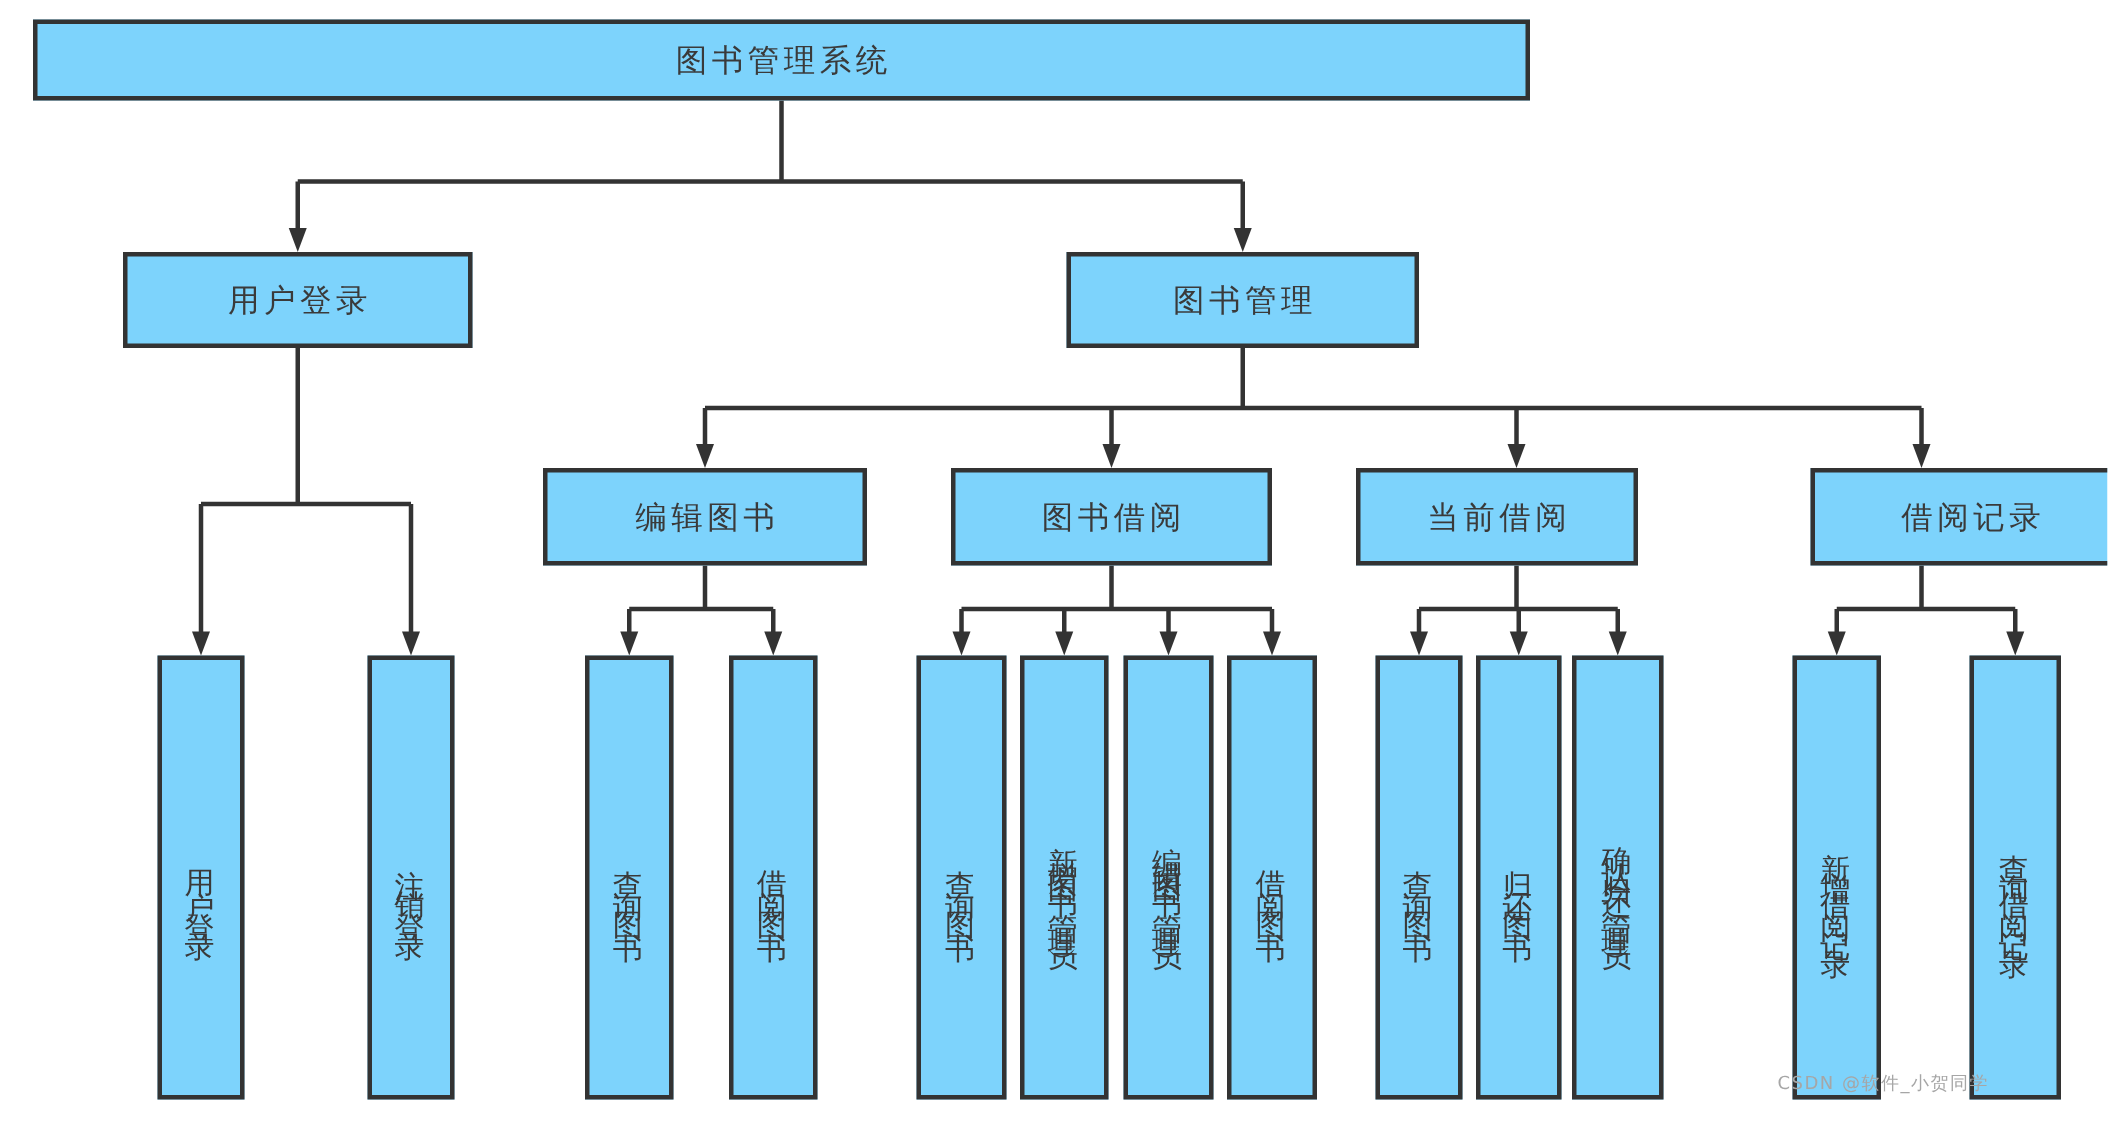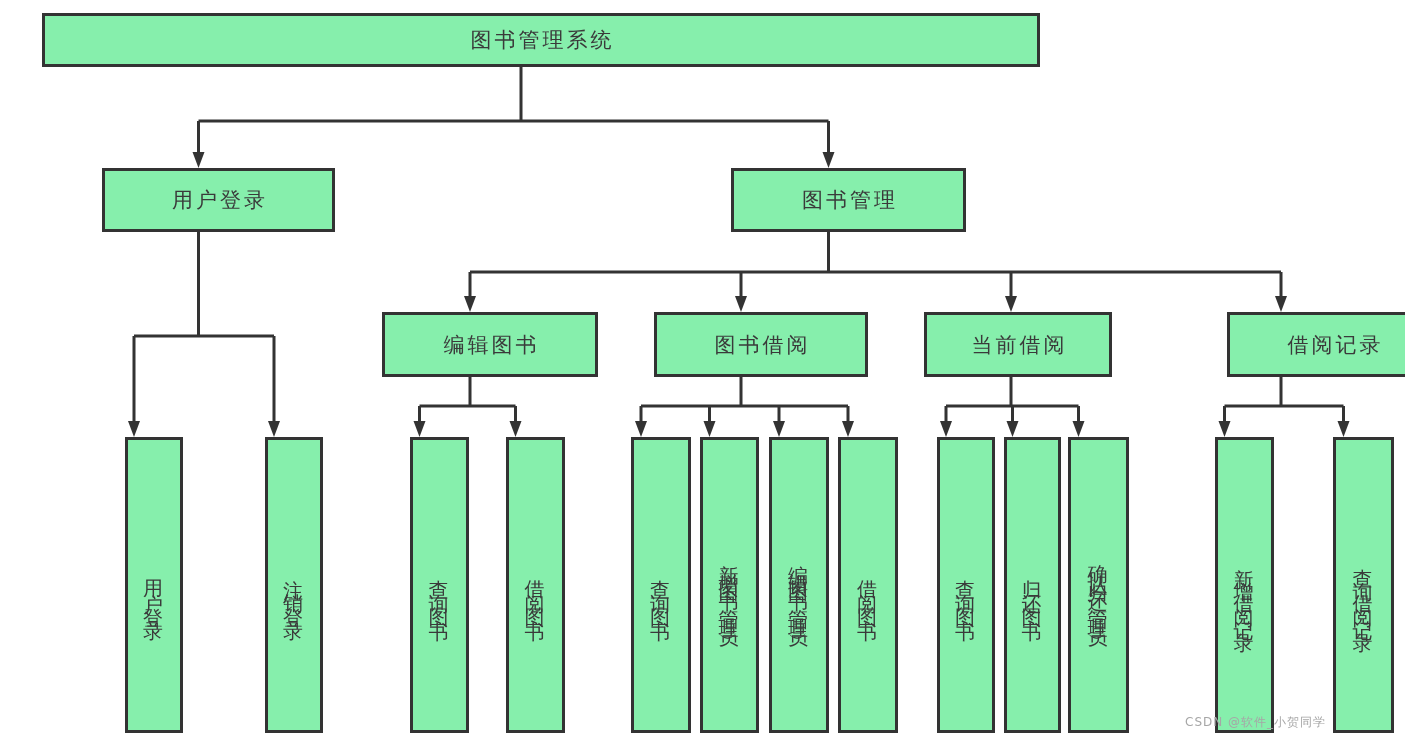--- a/index.html
+++ b/index.html
@@ -15,26 +15,25 @@
   .connectors {
     position: absolute;
     left: 0; top: 0;
     width: 1405px; height: 747px;
     z-index: 1;
   }
   .node {
     position: absolute;
     box-sizing: border-box;
     border: 3px solid #333333;
-    background: #86efac;
+    background: #7dd3fc;
     display: flex;
     align-items: center;
     justify-content: center;
     z-index: 2;
-    margin-left: 20px;
   }
   .h-label {
     font-size: 21px;
     letter-spacing: 3px;
     padding-left: 3px; 
     white-space: nowrap;
     color: #3a3a3a;
   }
   .v-label {
     writing-mode: vertical-rl;

